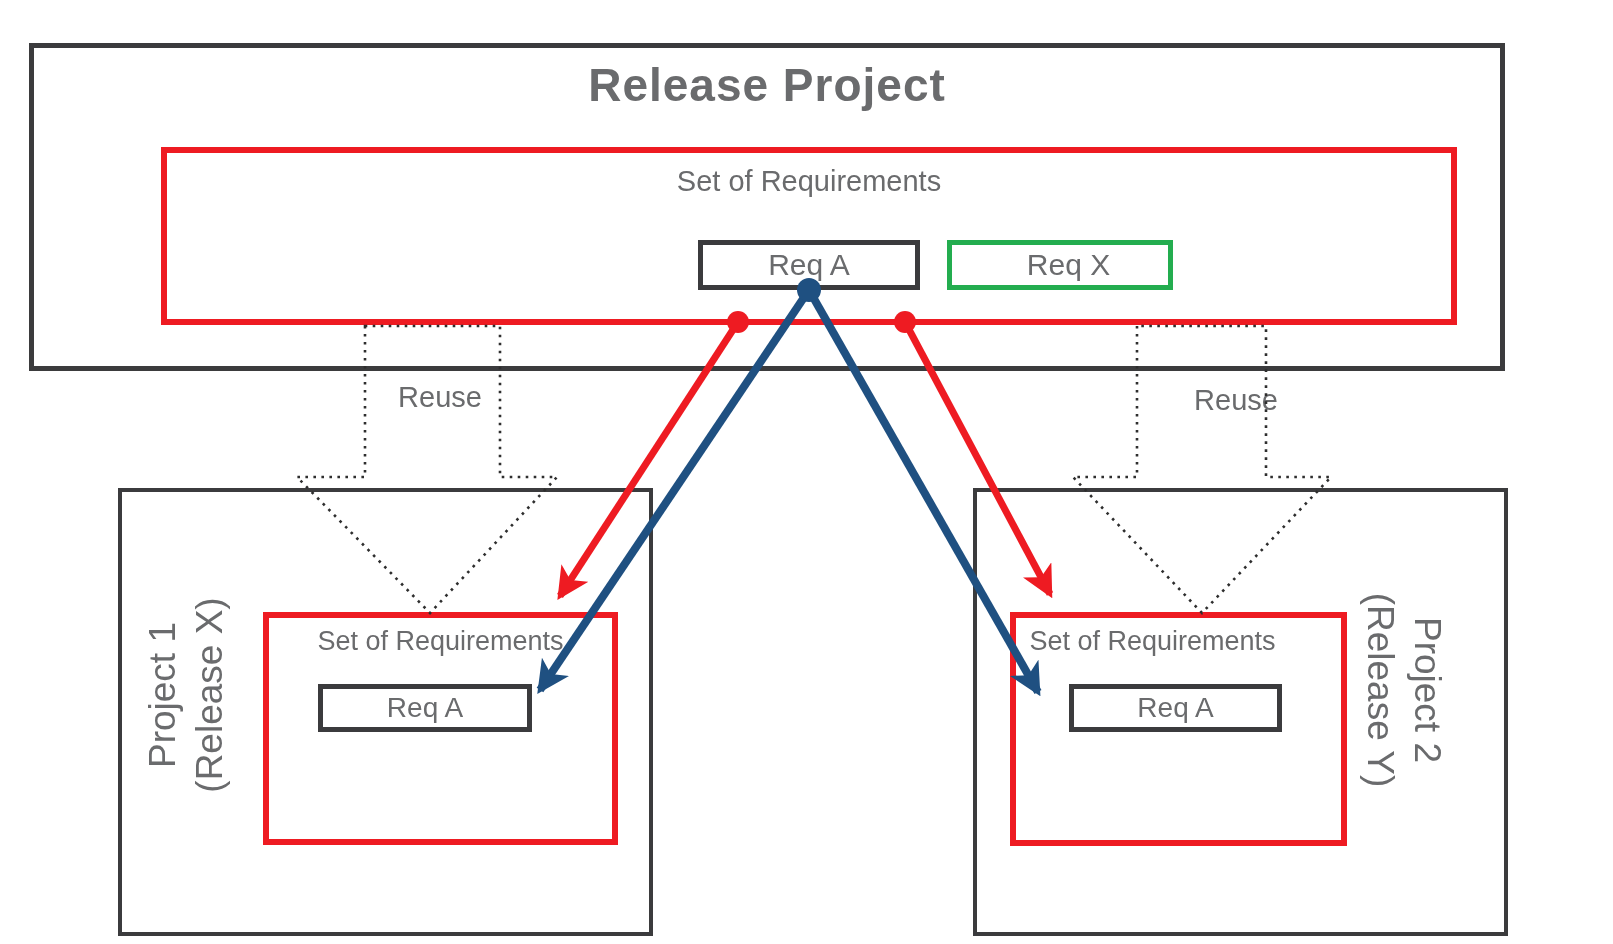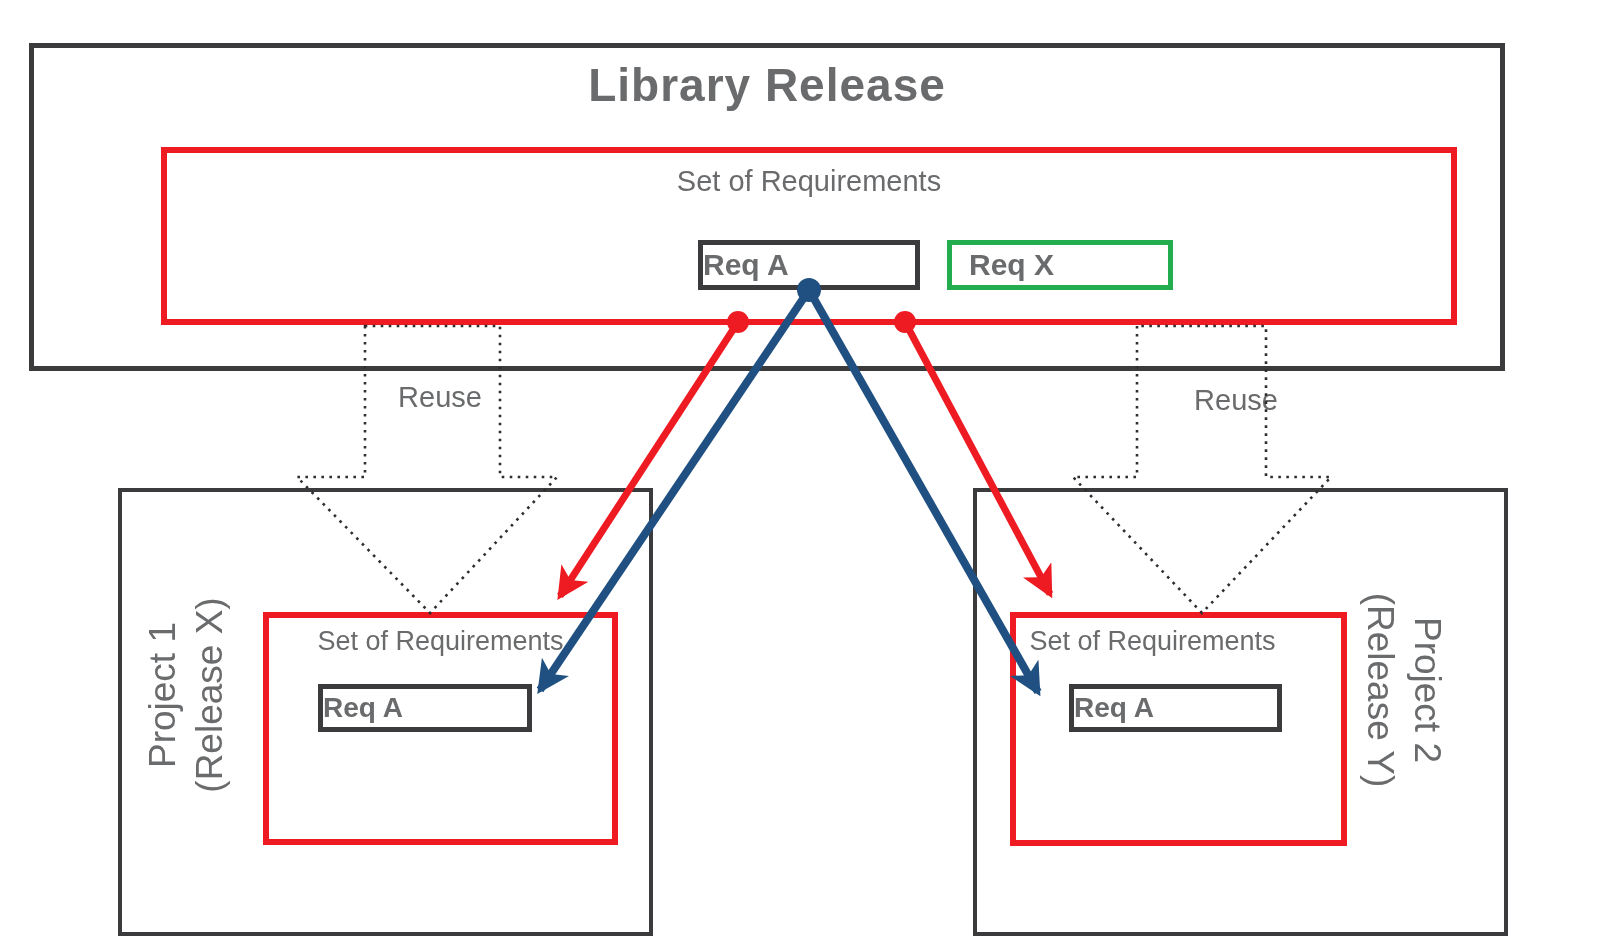--- a/index.html
+++ b/index.html
@@ -11,22 +11,22 @@
     font-family:"Liberation Sans", sans-serif;
     overflow:hidden;
   }
   .box{position:absolute;background:#ffffff;}
   .lib-box{left:29px;top:43px;width:1476px;height:328px;border:5px solid #3b3b3d;}
   .lib-title{position:absolute;top:10px;left:0;width:100%;text-align:center;
     font-size:46px;font-weight:bold;color:#6a6b6d;letter-spacing:1px;}
   .lib-red{left:161px;top:147px;width:1296px;height:178px;border:6px solid #ee1b22;background:transparent;}
   .set-label{position:absolute;top:12px;left:0;width:100%;text-align:center;
     font-size:29px;color:#6a6b6d;}
-  .req-box{display:flex;align-items:center;justify-content:flex-start;
-    font-size:30px;color:#6a6b6d;background:#ffffff;font-weight:bold;}
+  .req-box{display:flex;align-items:center;justify-content:center;
+    font-size:30px;color:#6a6b6d;background:#ffffff;}
   .req-a-lib{left:698px;top:240px;width:222px;height:50px;border:5px solid #3b3b3d;}
   .req-x-lib{left:947px;top:240px;width:226px;height:50px;border:5px solid #23ad4f;padding-left:17px;}
   .proj-box{border:4px solid #3b3b3d;background:#ffffff;}
   .p1-box{left:118px;top:488px;width:535px;height:448px;}
   .p2-box{left:973px;top:488px;width:535px;height:448px;}
   .proj-red{border:6px solid #ee1b22;background:transparent;position:absolute;}
   .p1-red{left:263px;top:612px;width:355px;height:233px;}
   .p2-red{left:1010px;top:612px;width:337px;height:234px;}
   .proj-set-label{position:absolute;top:8px;left:0;width:100%;text-align:center;
     font-size:27px;color:#6a6b6d;}
@@ -41,21 +41,21 @@
   .reuse-left{left:355px;top:381px;}
   .reuse-right{left:1151px;top:384px;}
   .overlay{position:absolute;left:0;top:0;width:1613px;height:944px;pointer-events:none;z-index:5;}
 </style>
 </head>
 <body>
 
 <div class="canvas">
 
   <div class="box lib-box">
-    <div class="lib-title">Library Release</div>
+    <div class="lib-title">Release Project</div>
   </div>
   <div class="box lib-red">
     <div class="set-label">Set of Requirements</div>
   </div>
   <div class="box req-box req-a-lib">
     <span>Req A</span>
   </div>
   <div class="box req-box req-x-lib">
     <span>Req X</span>
   </div>

